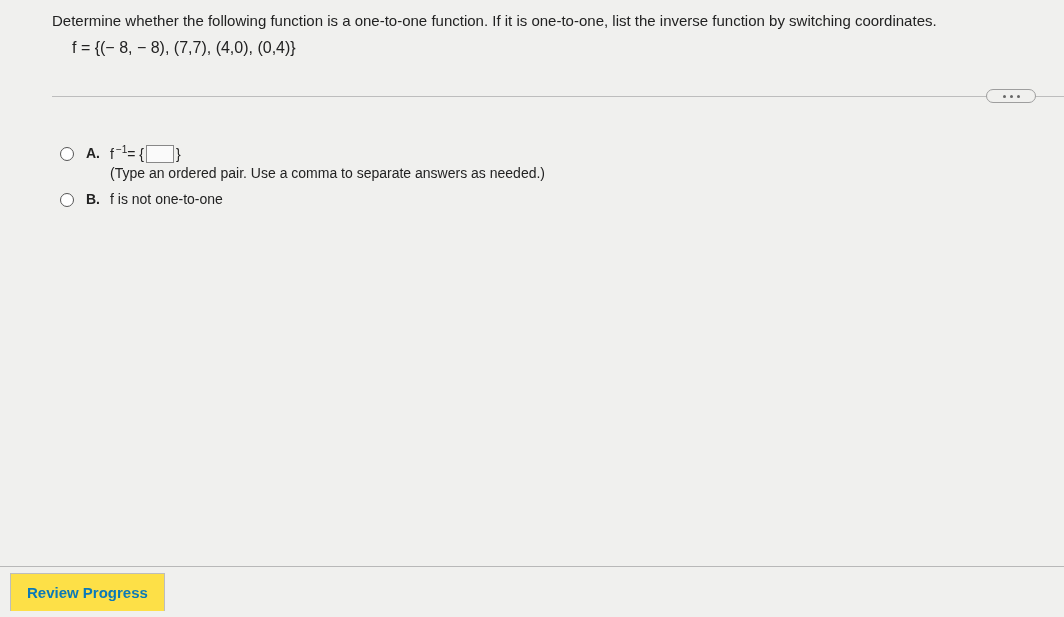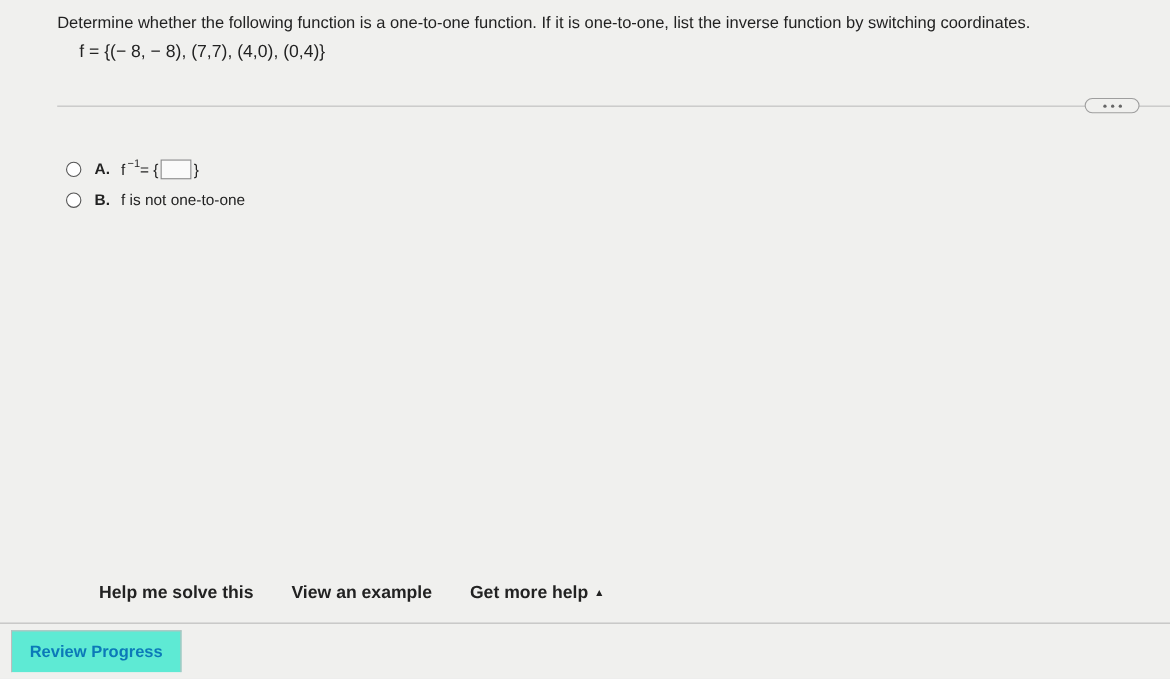--- a/index.html
+++ b/index.html
@@ -79,21 +79,21 @@
     font-weight: bold; color: #222; text-decoration: none; margin-right: 30px;
     cursor: pointer;
   }
   .help-bar .caret { font-size: 10px; position: relative; top: -2px; margin-left: 3px; }
   .bottom-border {
     position: absolute; left: 0; right: 0; bottom: 50px;
     border-top: 1px solid #b8b8b8;
   }
   .review-btn {
     position: absolute; left: 10px; bottom: 6px;
-    background: #5eead4; border: 1px solid #bdbdbd; border-bottom: none;
+    background: #fde047; border: 1px solid #bdbdbd; border-bottom: none;
     color: #0b79b8; font-weight: bold; font-size: 15px;
     padding: 10px 16px; cursor: pointer;
   }
 </style>
 </head>
 <body>
 
 <div class="page">
   <div class="content">
     <div class="question-text">Determine whether the following function is a one-to-one function. If it is one-to-one, list the inverse function by switching coordinates.</div>
@@ -114,36 +114,29 @@
         <div class="radio"></div>
         <div class="choice-label">A.</div>
         <div class="choice-body">
           <div class="math-line">
             <span>f</span>
             <span class="sup">−1</span>
             <span> = {</span>
             <span class="answer-box" title=""></span>
             <span>}</span>
           </div>
+          <div class="choice-hint">(Type an ordered pair. Use a comma to separate answers as needed.)</div>
         </div>
       </div>
 
       <div class="choice-row choice-b">
         <div class="radio"></div>
         <div class="choice-label">B.</div>
         <div class="choice-body">f is not one-to-one</div>
       </div>
     </div>
   </div>
 
-  <div class="help-bar">
-    <a>Help me solve this</a>
-    <a>View an example</a>
-    <a>
-      <span>Get more help</span>
-      <span class="caret">▴</span>
-    </a>
-  </div>
 
   <div class="bottom-border"></div>
 
   <div class="review-btn">Review Progress</div>
 </div>
 
 </body></html>

